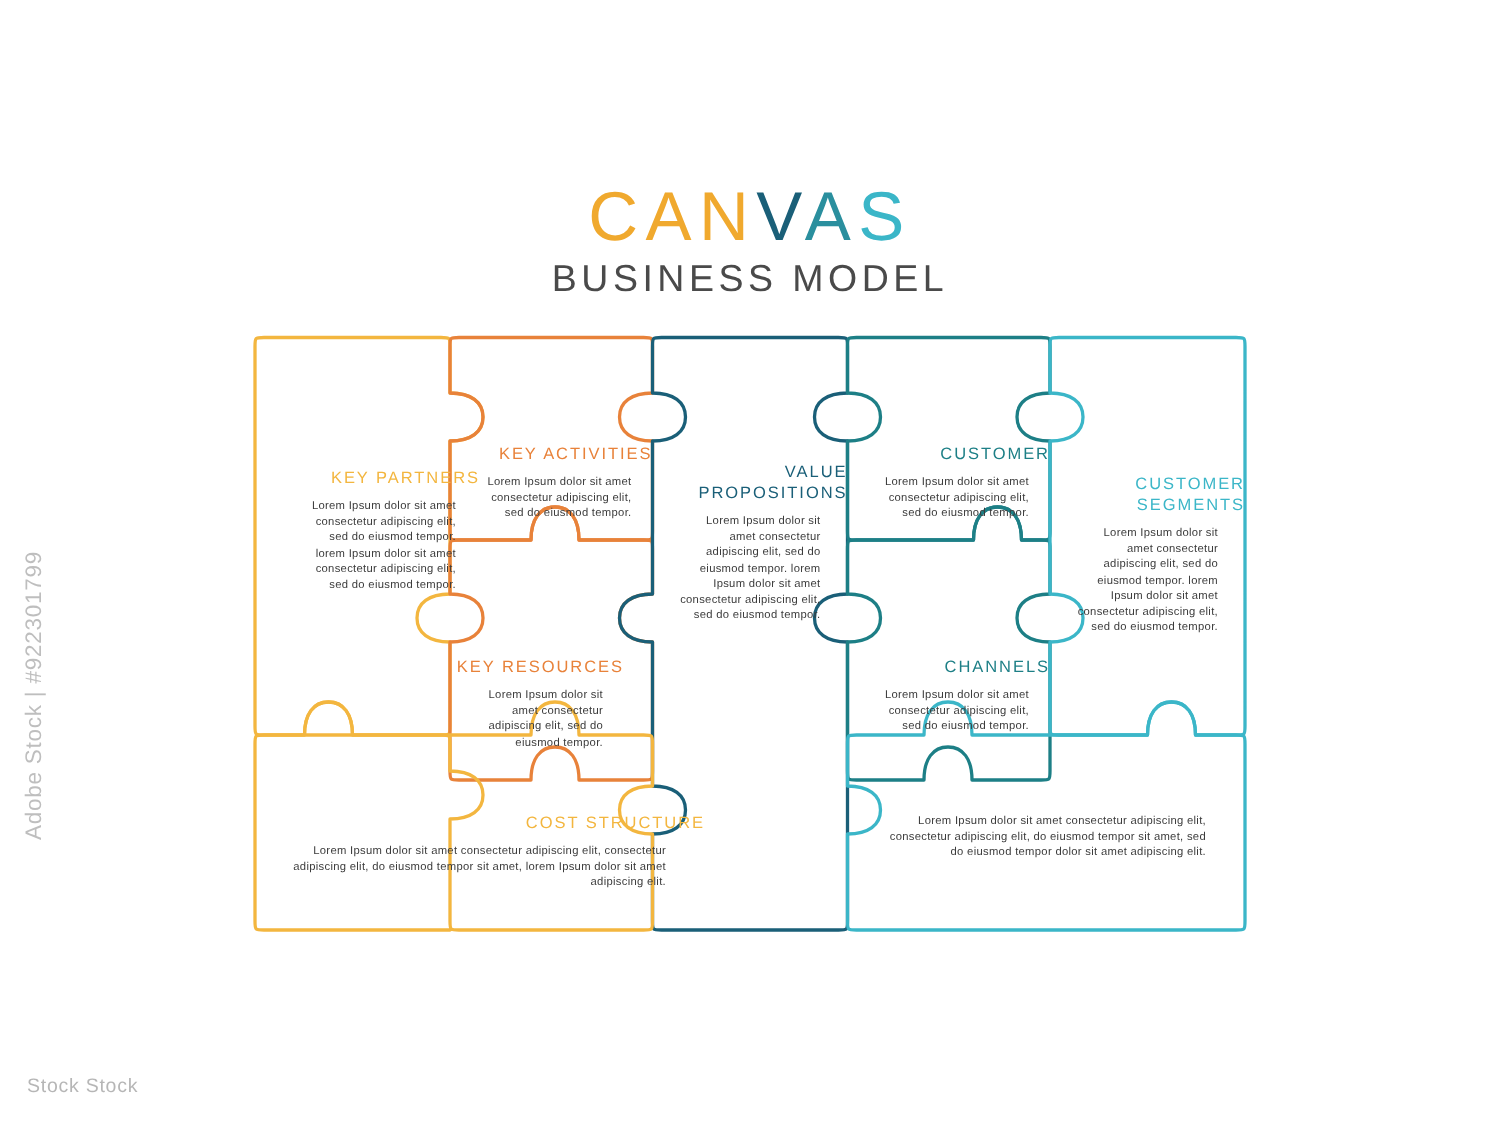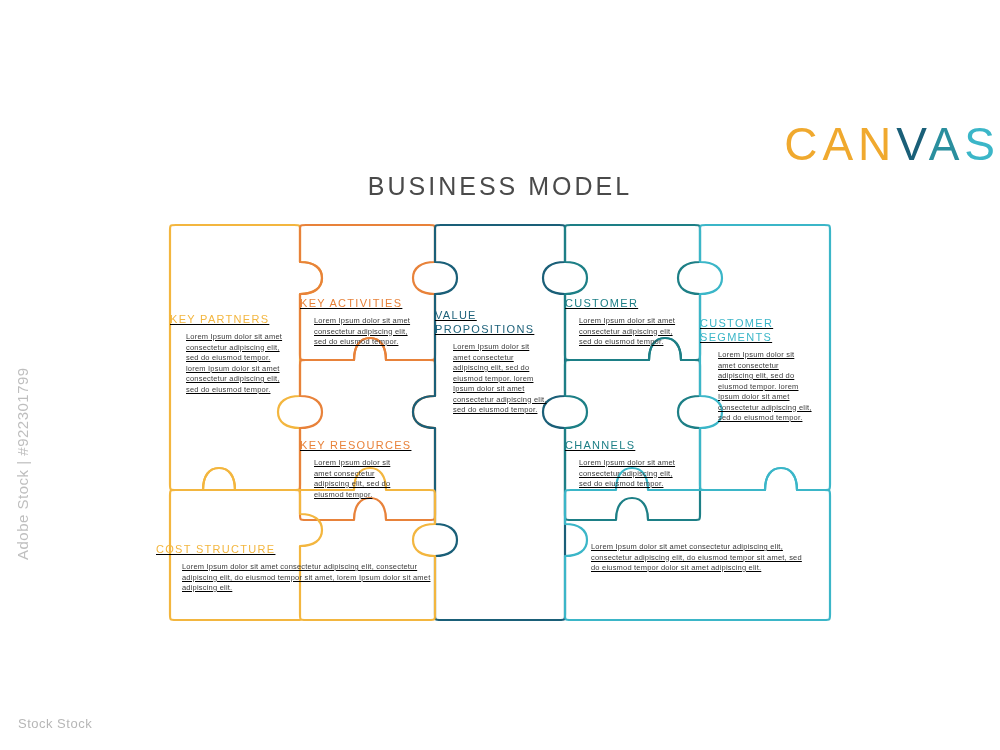--- a/index.html
+++ b/index.html
@@ -29,21 +29,20 @@
     top: 118px;
     width: 1000px;
     text-align: center;
     pointer-events: none;
   }
   .title-main {
     font-size: 46px;
     letter-spacing: 5px;
     font-weight: 400;
     line-height: 52px;
-    text-align: right;
   }
   .title-main .c1 { color: #f0a92e; }
   .title-main .c3 { color: #1a5f78; }
   .title-main .c4 { color: #2a8f9e; }
   .title-main .c5 { color: #3bb6c8; }
   .title-sub {
     font-size: 25px;
     letter-spacing: 3px;
     color: #4a4a4a;
     margin-top: 2px;
@@ -60,22 +59,21 @@
   #puzzle path {
     fill: none;
     stroke-width: 2.2;
     stroke-linejoin: round;
     stroke-linecap: round;
   }
 
   
   .cell {
     position: absolute;
-    text-align: left;
-    text-decoration: underline;
+    text-align: right;
   }
   .cell .h {
     font-size: 11px;
     letter-spacing: 1.3px;
     margin-bottom: 6px;
     white-space: pre-line;
     line-height: 14px;
   }
   .cell .b {
     font-size: 7.5px;
@@ -267,21 +265,21 @@
          L824,490
          c6,0 6,0 6,6
          L830,614
          c0,6 0,6 -6,6
          L571,620
          c-6,0 -6,0 -6,-6
          L565,556
          c14,0 22,-6 22,-16 c0,-10 -8,-16 -22,-16 Z"></path>
   </svg>
 
-  <div class="cell" style="left:170px; top:312px; width:130px;">
+  <div class="cell" style="left:170px; top:312px; width:130px;padding-left:20px;">
     <div class="h" style="color:#f3b63f;">KEY PARTNERS</div>
     <div class="b" style="padding:0 16px;">Lorem Ipsum dolor sit amet consectetur adipiscing elit, sed do eiusmod tempor. lorem Ipsum dolor sit amet consectetur adipiscing elit, sed do eiusmod tempor.</div>
   </div>
 
   <div class="cell" style="left:300px; top:296px; width:135px;">
     <div class="h" style="color:#e8823a;">KEY ACTIVITIES</div>
     <div class="b" style="padding:0 14px;">Lorem Ipsum dolor sit amet consectetur adipiscing elit, sed do eiusmod tempor.</div>
   </div>
 
   <div class="cell" style="left:300px; top:438px; width:116px;">

